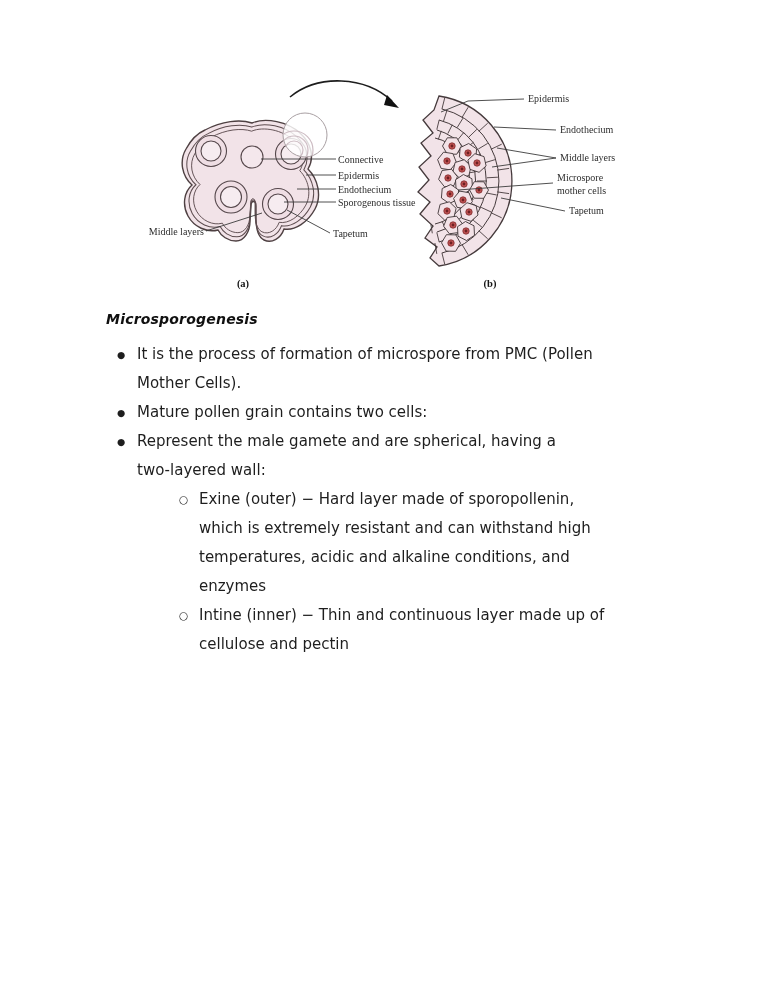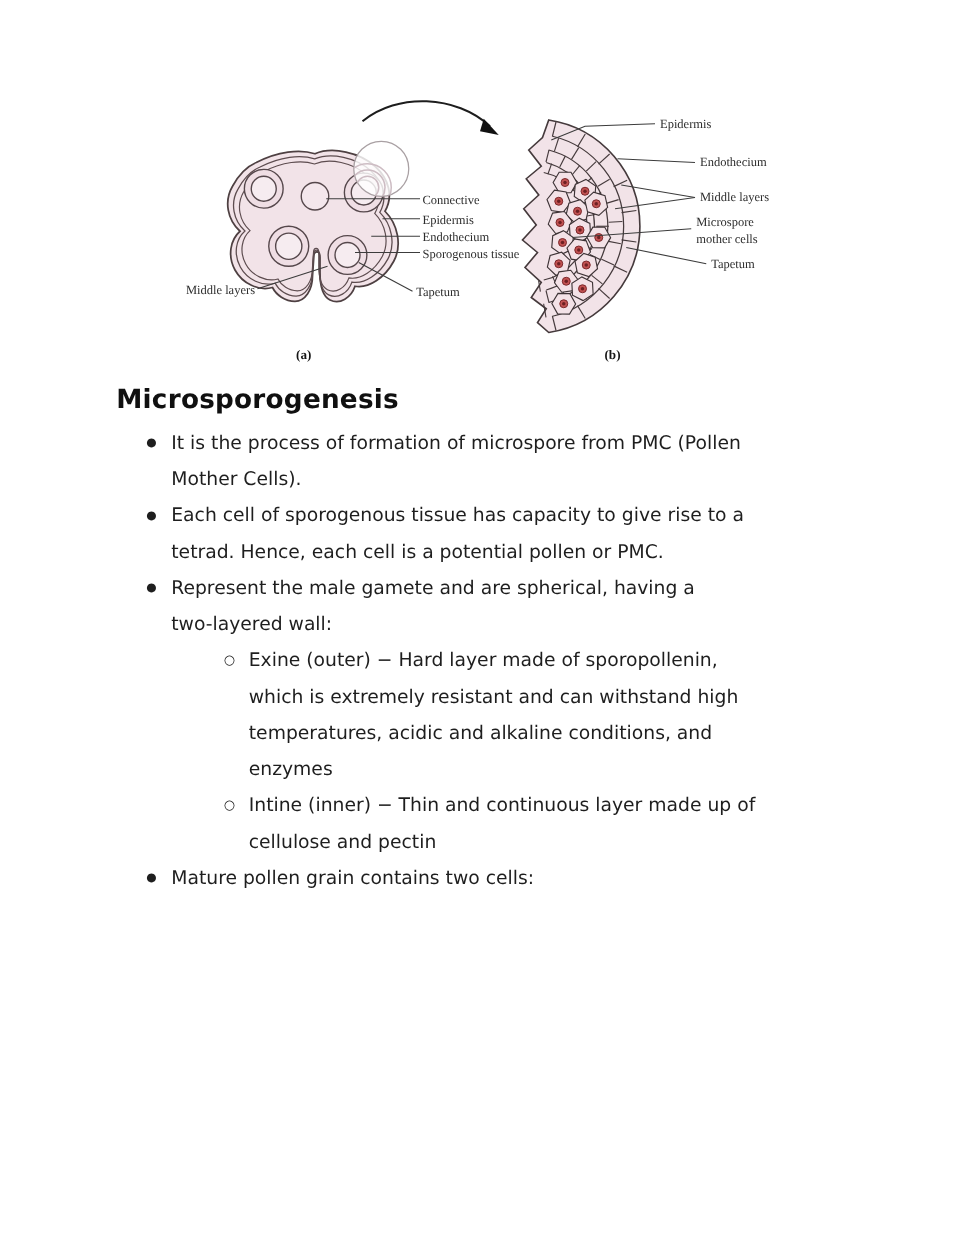--- a/index.html
+++ b/index.html
@@ -25,22 +25,22 @@
   .outerB { fill:#f2e3e8; stroke:#453a3c; stroke-width:1.3; }
   .arc    { fill:none; stroke:#453a3c; stroke-width:1; }
   #b-cells line { stroke:#453a3c; stroke-width:0.9; }
   .cellpoly { fill:#f3e2e7; stroke:#3d3336; stroke-width:0.9; }
   .nucleus      { fill:#c25252; stroke:#7c292c; stroke-width:0.8; }
   .nucleus-core { fill:#6e2023; }
 
   
   .doc { position:absolute; left:90px; top:309px; width:592px;
          font-size:15px; line-height:29px; color:#1e1e1e; }
-  .h { font-size:21px; line-height:21px; font-weight:bold; color:#101010;
-       margin:0 0 10px 3px; letter-spacing:0.2px; }
+  .h { font-size:14px; line-height:21px; font-weight:bold; color:#101010;
+       margin:0 0 10px 16px; letter-spacing:0.2px;font-style:italic; }
   .h-gap { margin-top:10px; }
   ul.l1 { list-style:none; margin:0; padding:0; }
   ul.l1 > li { position:relative; padding-left:47px; }
   ul.l1 > li::before { content:"\25CF"; position:absolute; left:27px; top:0;
                        font-size:9.5px; line-height:29px; color:#1e1e1e; }
   ul.l2 { list-style:none; margin:0; padding:0; }
   ul.l2 > li { position:relative; padding-left:62px; }
   ul.l2 > li::before { content:"\25CB"; position:absolute; left:42px; top:0;
                        font-size:10.5px; line-height:29px; color:#1e1e1e; }
   .t { white-space:pre-line; }
@@ -218,33 +218,31 @@
       <text class="fig-label" x="569" y="214">Tapetum</text>
       <text class="fig-caption" x="490" y="287" text-anchor="middle">(b)</text>
     </g>
   </svg>
 
   <div class="doc">
     <h2 class="h">Microsporogenesis</h2>
     <ul class="l1">
       <li><span class="t">It is the process of formation of microspore from PMC (Pollen
 Mother Cells).</span></li>
-      <li><span class="t">Each cell of sporogenous tissue has capacity to give rise to a
-tetrad. Hence, each cell is a potential pollen or PMC.</span></li>
     </ul>
 
     <ul class="l1">
+      <li><span class="t">Mature pollen grain contains two cells:</span></li>
       <li>
         <span class="t">Represent the male gamete and are spherical, having a
 two-layered wall:</span>
         <ul class="l2">
           <li><span class="t">Exine (outer) − Hard layer made of sporopollenin,
 which is extremely resistant and can withstand high
 temperatures, acidic and alkaline conditions, and
 enzymes</span></li>
           <li><span class="t">Intine (inner) − Thin and continuous layer made up of
 cellulose and pectin</span></li>
         </ul>
       </li>
-      <li><span class="t">Mature pollen grain contains two cells:</span></li>
     </ul>
   </div>
 </div>
 
 </body></html>

